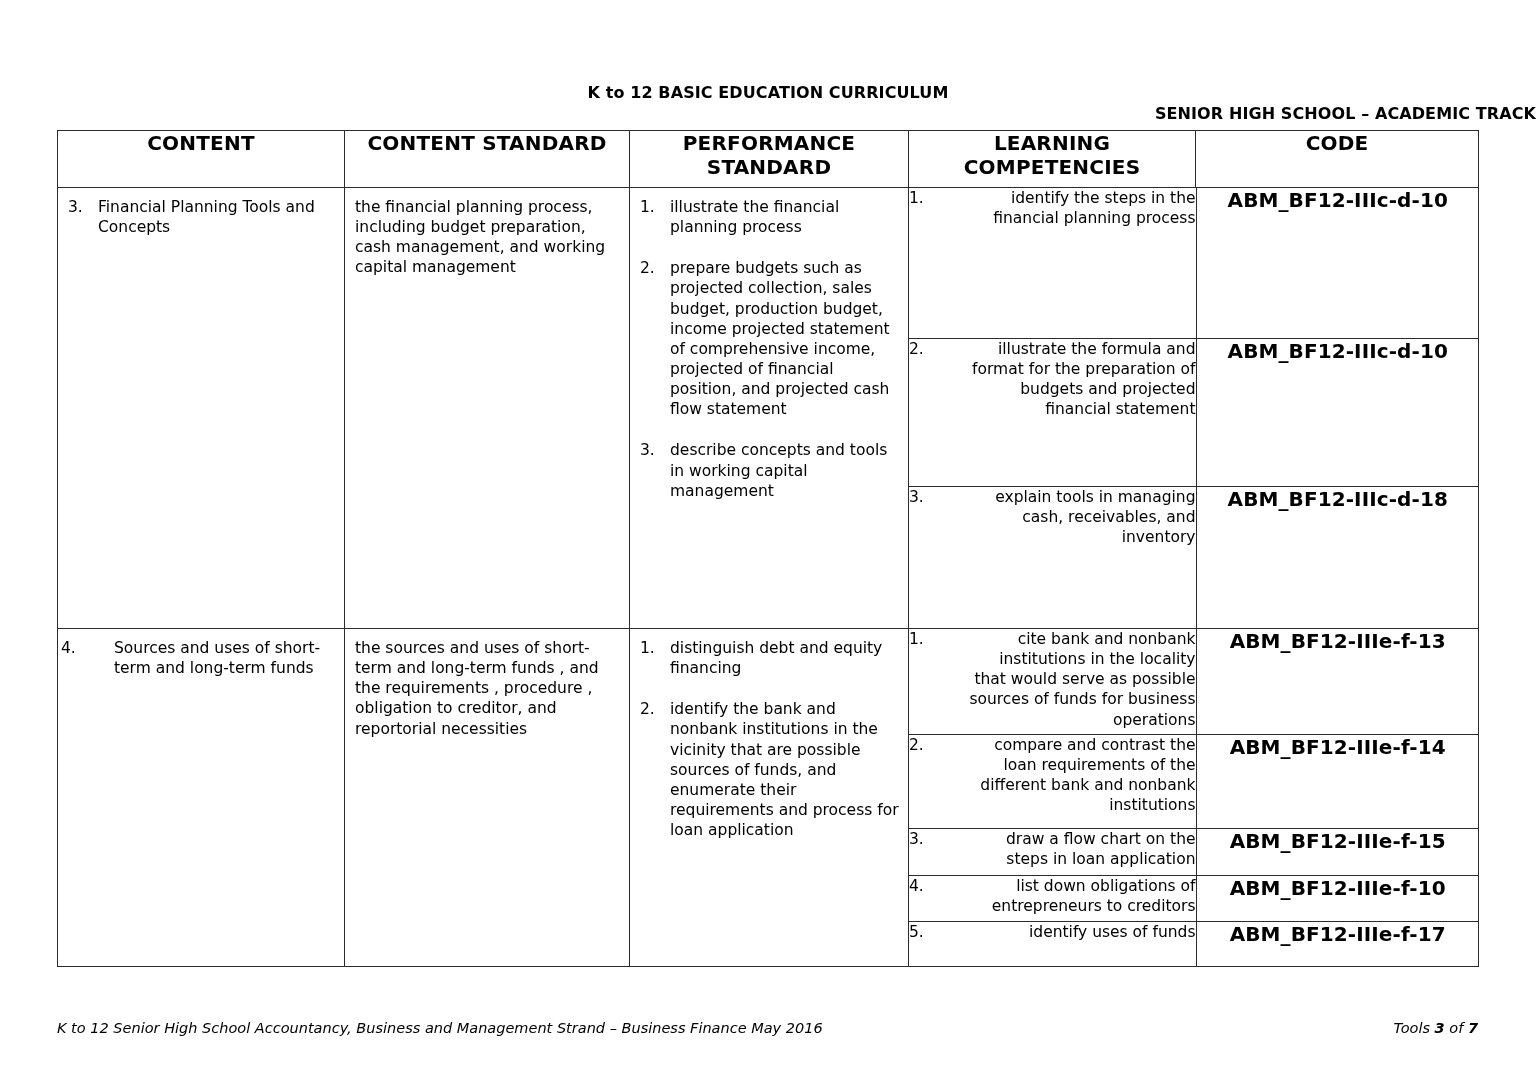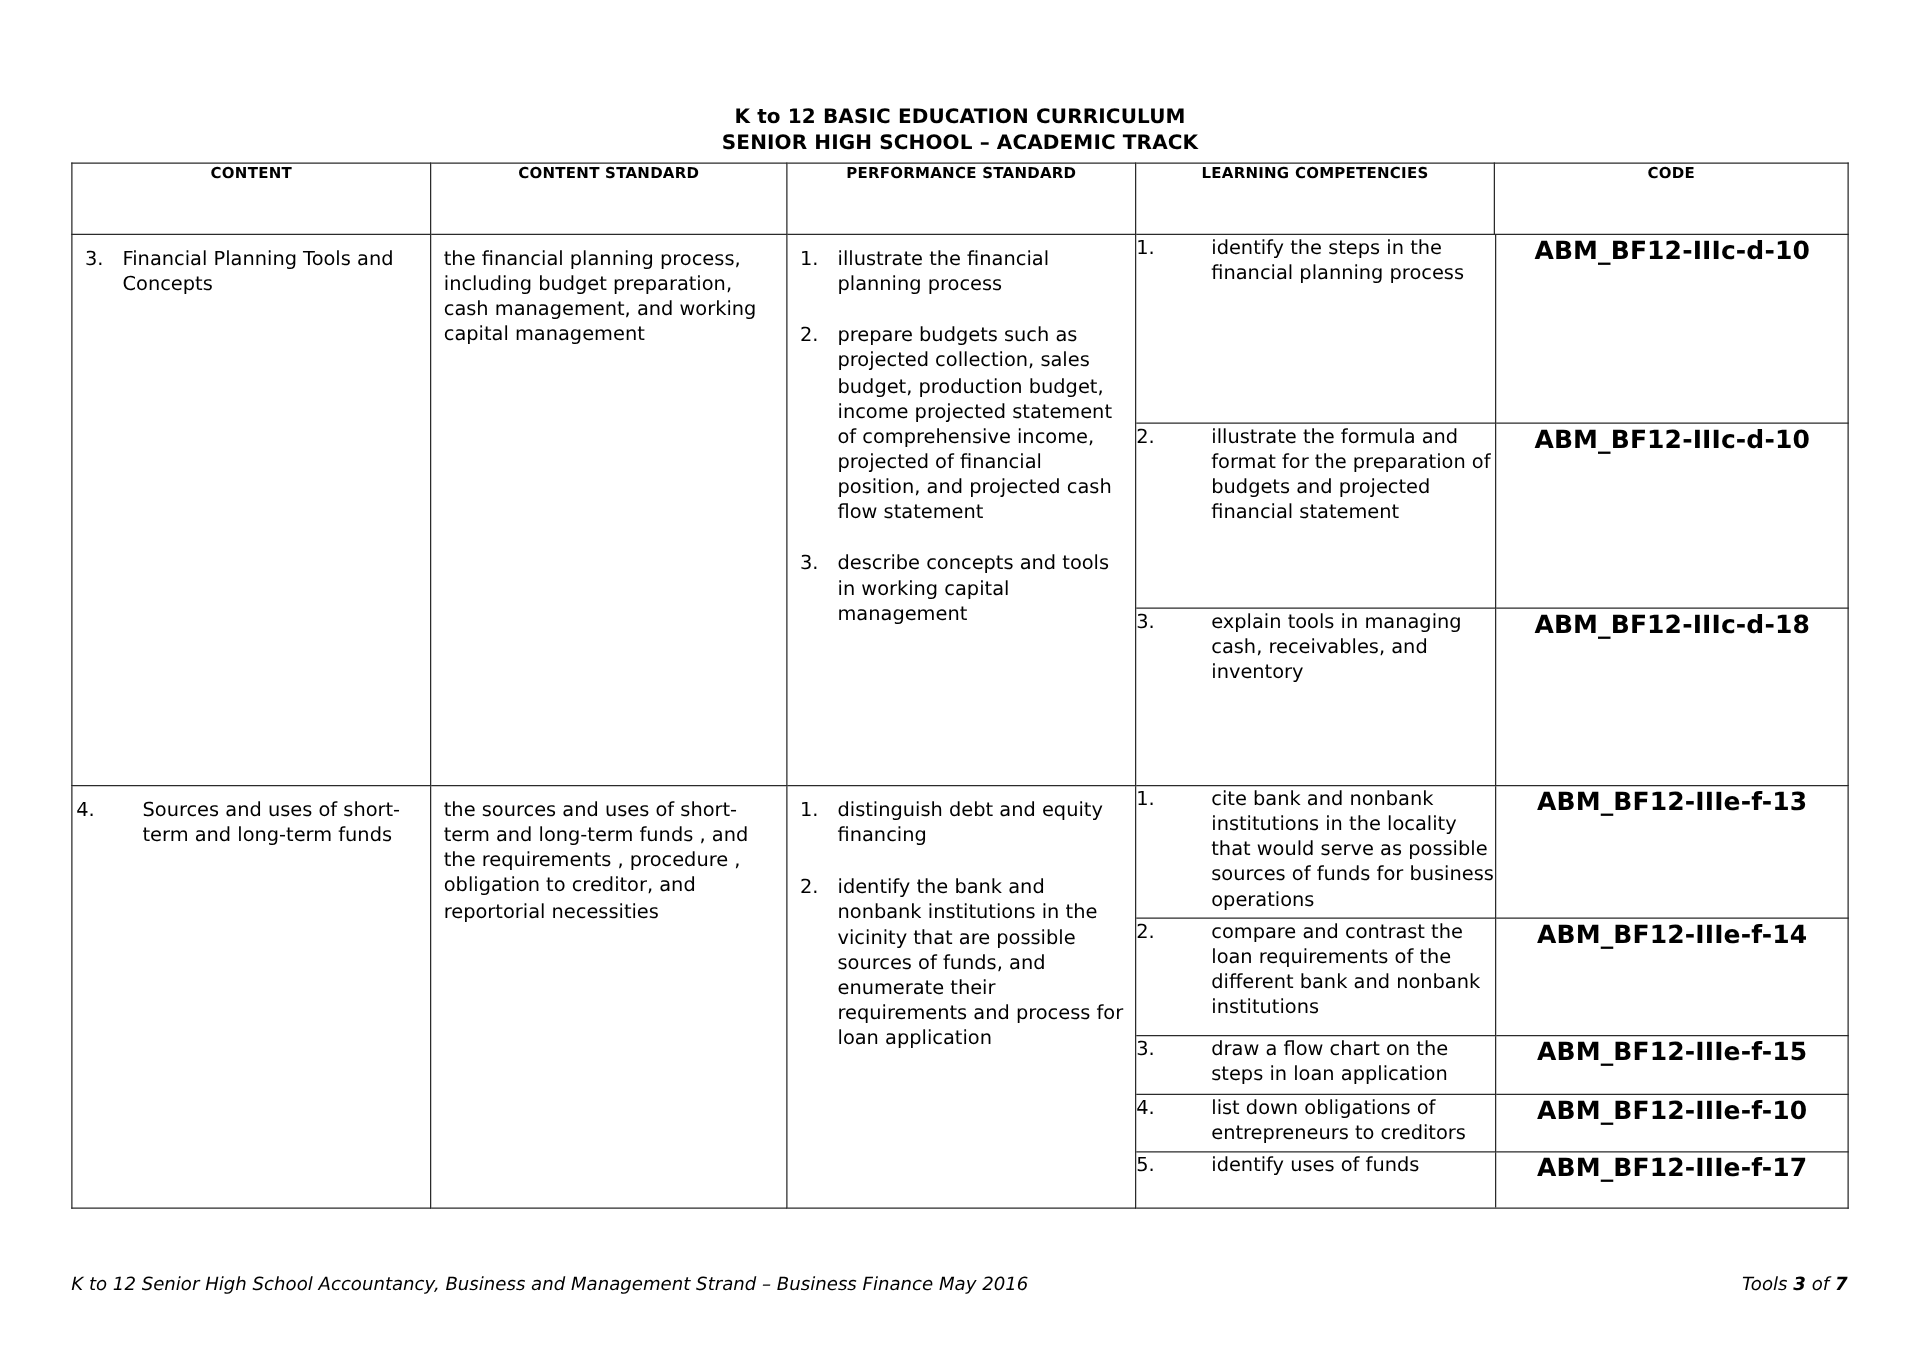--- a/index.html
+++ b/index.html
@@ -29,21 +29,21 @@
     position: absolute;
     left: 0;
     top: 60px;
     width: 1536px;
     text-align: center;
     font-weight: bold;
     font-size: 16px;
     letter-spacing: 0.1px;
     line-height: 1.32;
   }
-  .doc-header .line2 { display: block; }
+  .doc-header .line2 { display: block; text-align: right; }
 
   
   .curriculum-table {
     position: absolute;
     left: 57px;
     top: 108px;
     width: 1421px;
     border-collapse: collapse;
     table-layout: fixed;
     font-size: 15.5px;
@@ -53,21 +53,21 @@
     border: 1.6px solid #2b2b2b;
     vertical-align: top;
     padding: 0;
     background: #fff;
   }
 
   
   .col-head {
     text-align: center;
     font-weight: bold;
-    font-size: 12px;
+    font-size: 20px;
     letter-spacing: 0.2px;
     vertical-align: middle;
     height: 56px;
     padding: 4px 2px;
   }
 
   
   .cell-pad {
     padding: 9px 8px 10px 10px;
     line-height: 1.30;
@@ -105,21 +105,21 @@
   .comp-row-inner {
     display: flex;
     align-items: flex-start;
     line-height: 1.30;
   }
   .comp-row-inner .num {
     flex: 0 0 auto;
     width: 60px;
     text-align: left;
   }
-  .comp-row-inner .txt { flex: 1 1 auto; }
+  .comp-row-inner .txt { flex: 1 1 auto; text-align: right; }
 
   .comp-cell {
     padding: 10px 6px 10px 10px;
     vertical-align: middle;
   }
   .code-cell {
     text-align: center;
     font-weight: bold;
     font-size: 20px;
     vertical-align: middle;

